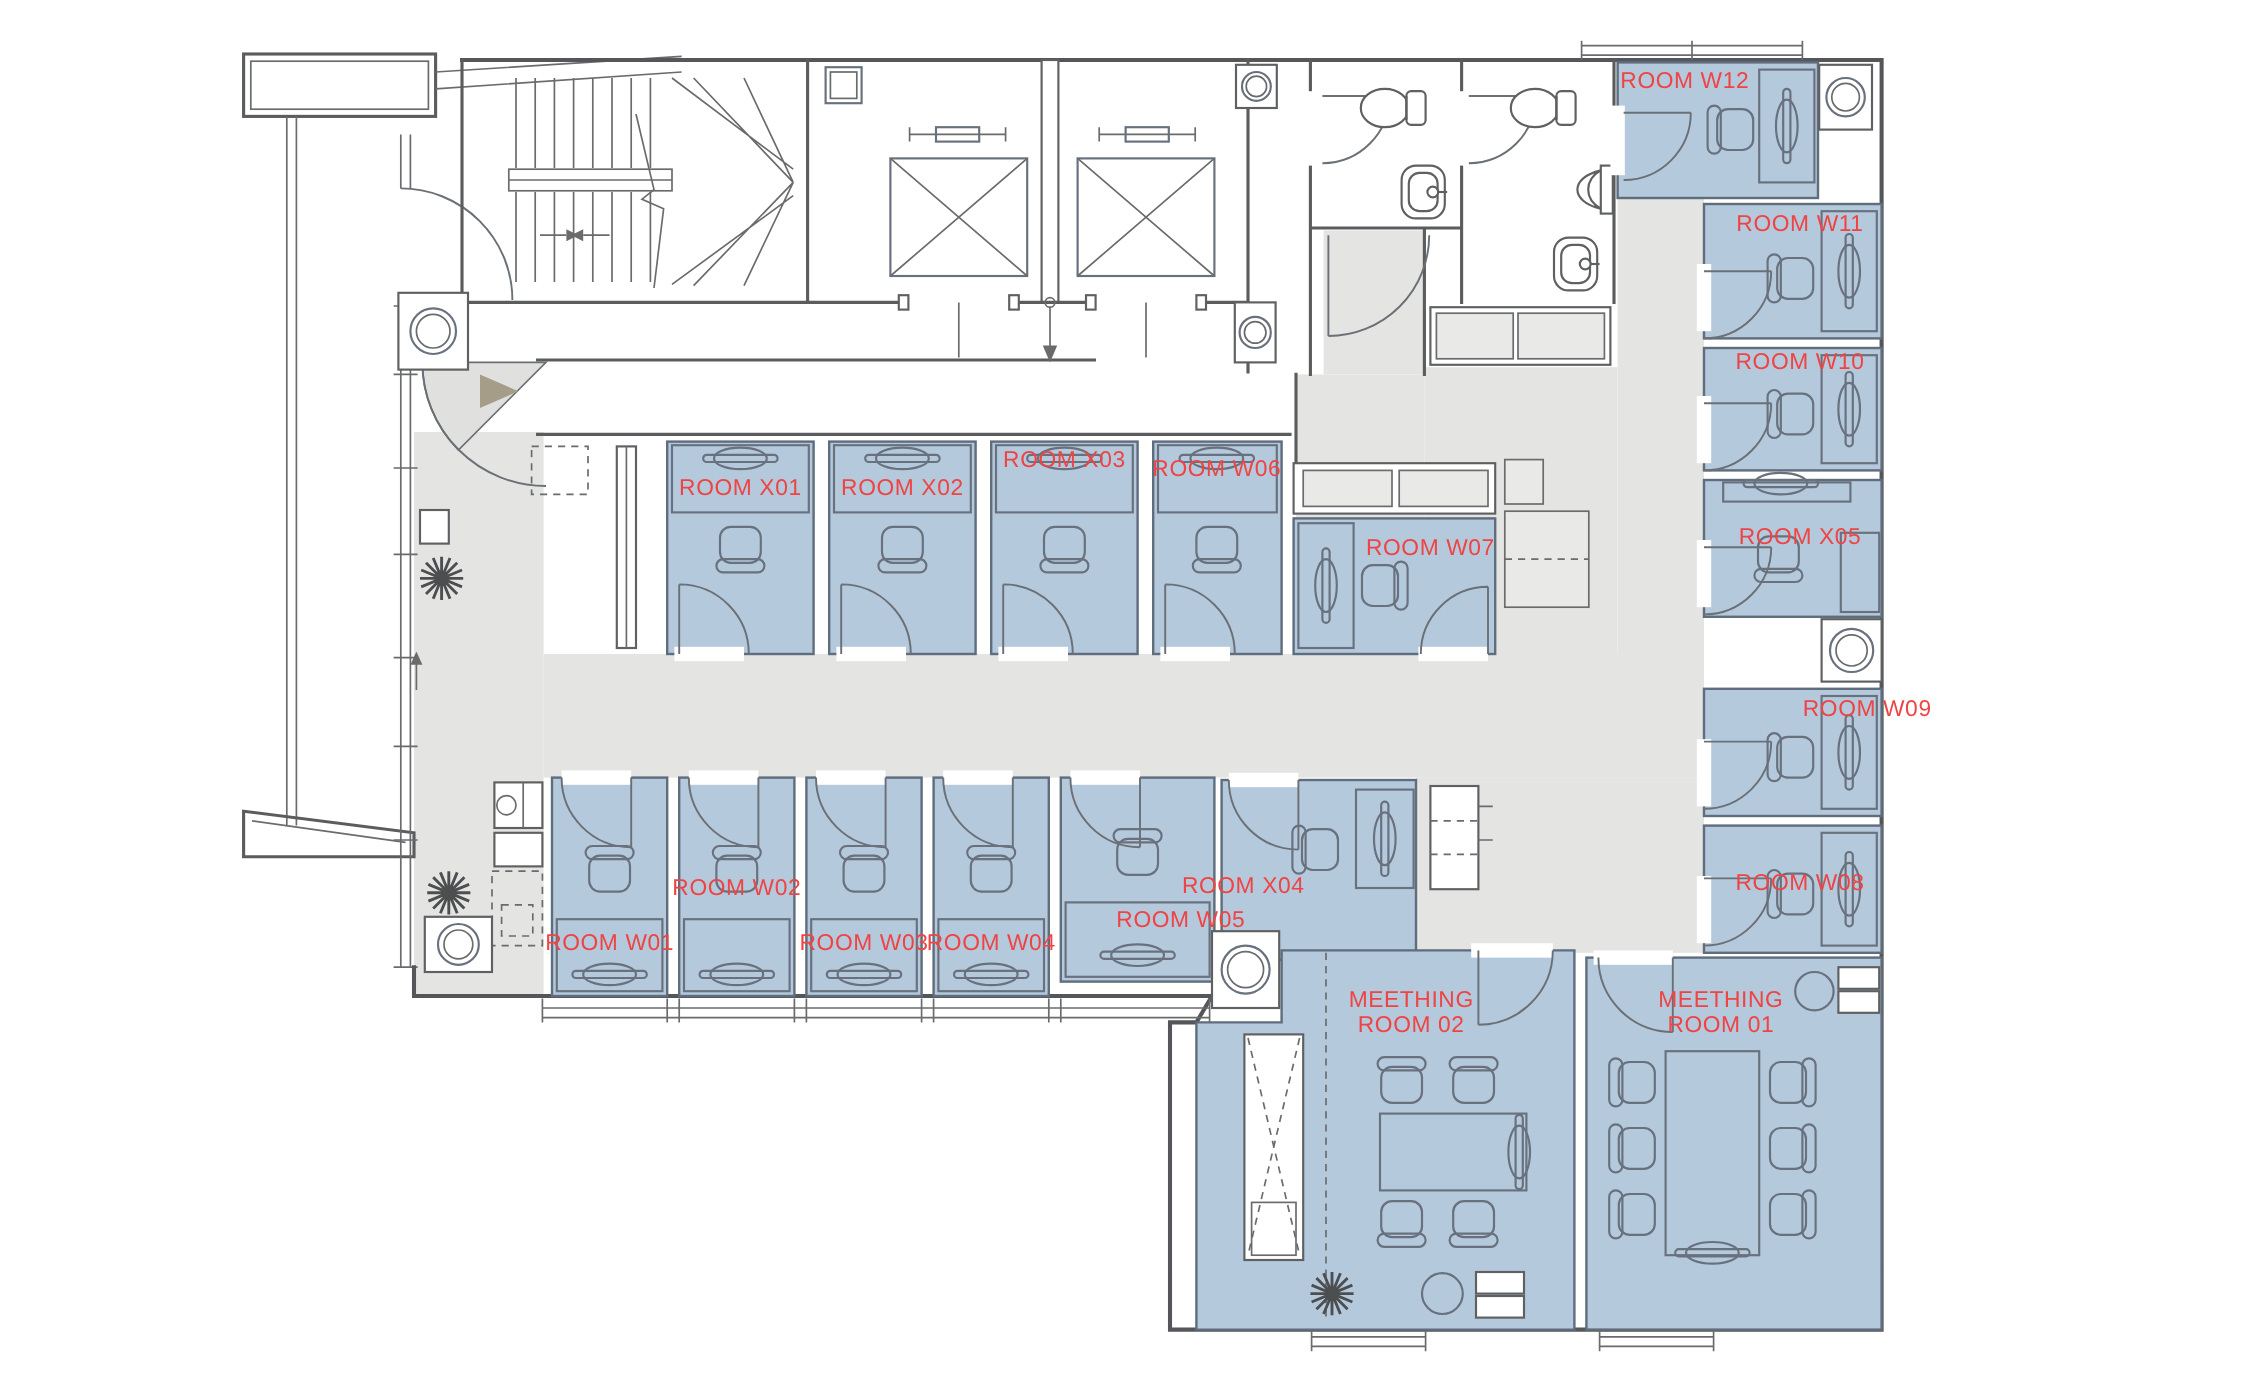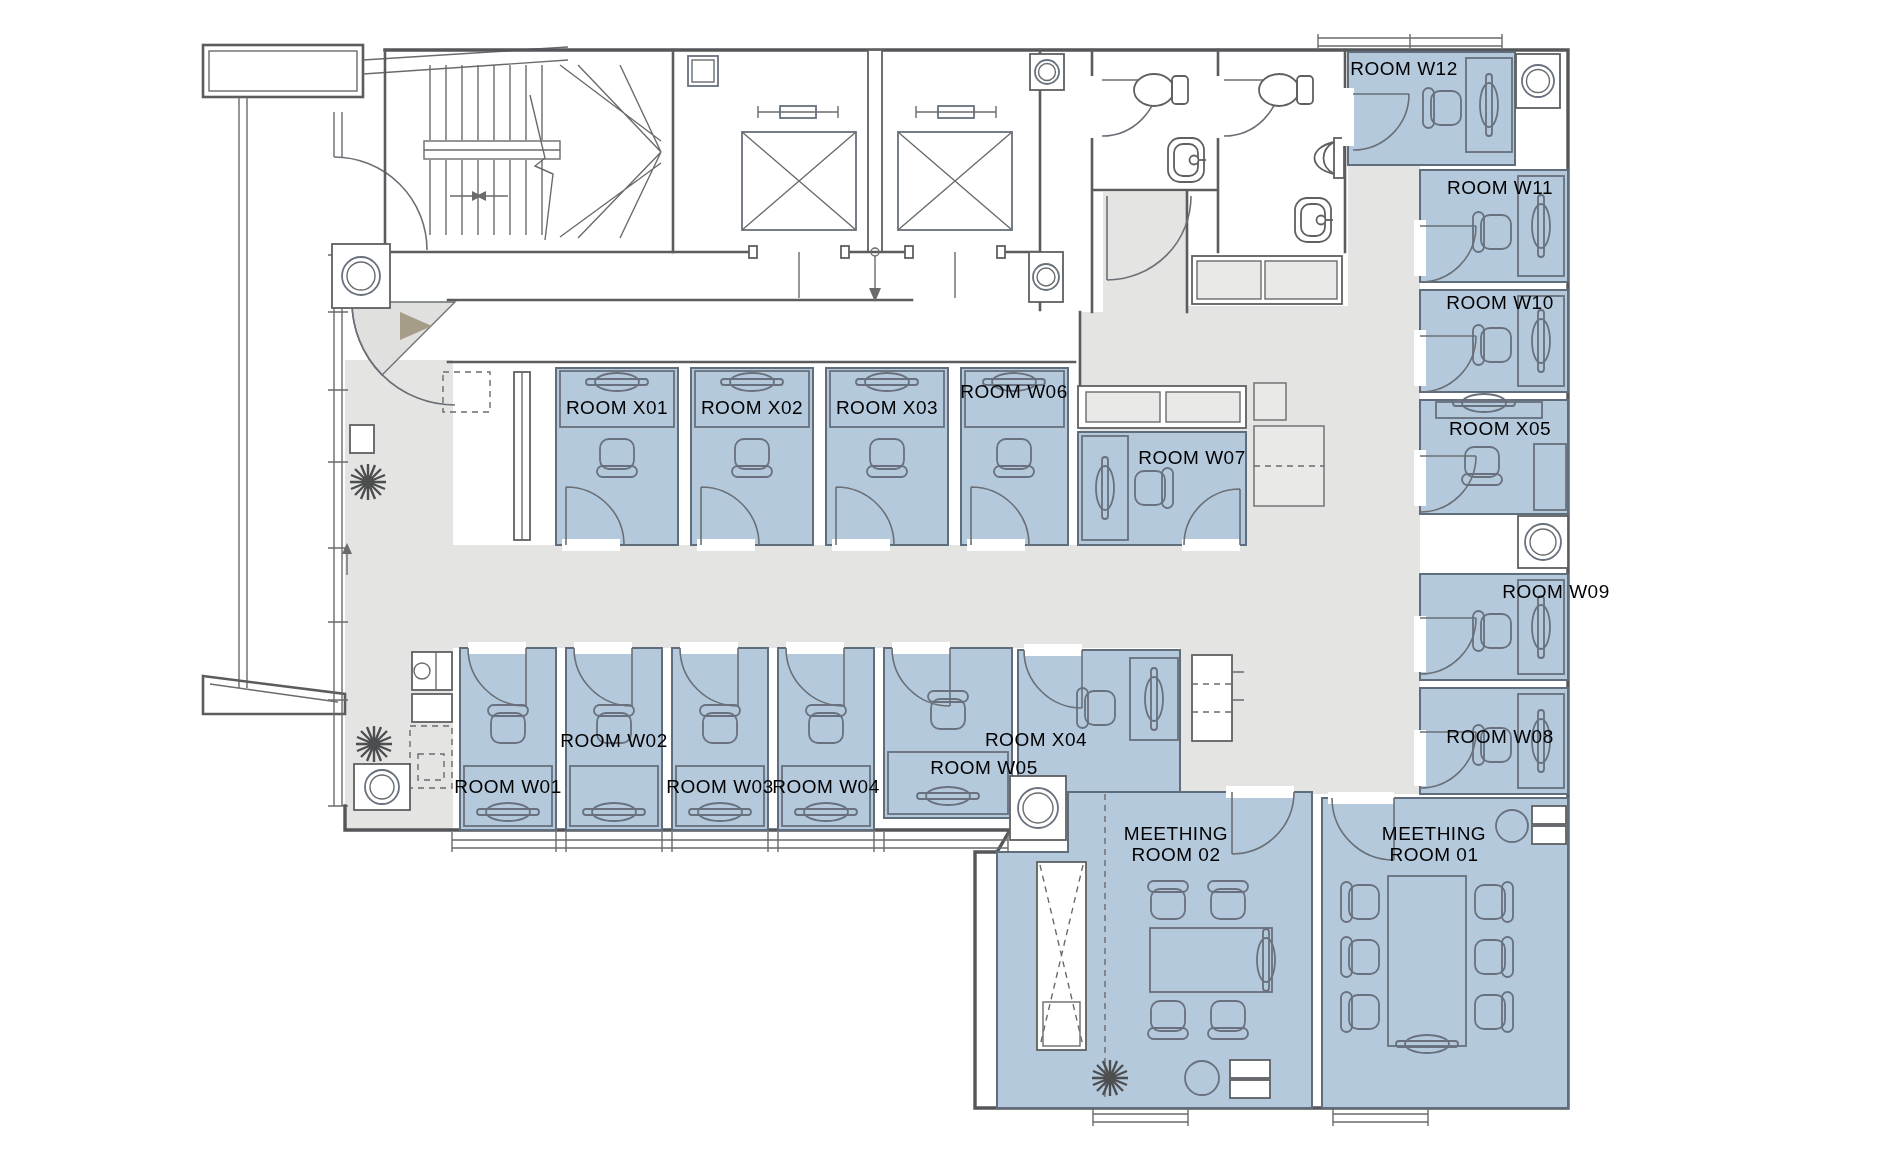--- a/index.html
+++ b/index.html
@@ -1,18 +1,18 @@
 <!DOCTYPE html>
 <html><head>
 <meta charset="utf-8">
 <style>
   html,body{margin:0;padding:0;background:#fff}
   #plan{position:relative;width:1890px;height:1167px;background:#fff;font-family:"Liberation Sans",sans-serif;overflow:hidden}
   #plan svg{position:absolute;left:0;top:0}
-  .rlabel{position:absolute;transform:translate(-50%,-50%);font-size:19px;color:#000000;letter-spacing:.5px;
+  .rlabel{position:absolute;transform:translate(-50%,-50%);font-size:19px;color:#ef4444;letter-spacing:.5px;
           white-space:pre-line;text-align:center;line-height:21px;pointer-events:none;font-family:"Liberation Sans",sans-serif}
   
   .wall{stroke:#5b5c5e;stroke-width:2.6;fill:none;stroke-linecap:square}
   .wall3{stroke:#55565a;stroke-width:3.4;fill:none;stroke-linecap:square}
   .thin{stroke:#6a6b6d;stroke-width:1.4;fill:none}
   .room{fill:#b5c9dd;stroke:#5f6d7c;stroke-width:2}
   .cor{fill:#e4e4e3}
   .fur{stroke:#68717d;stroke-width:1.8;fill:none}
   .furw{stroke:#5f6062;stroke-width:1.8;fill:#fff}
   .cab{fill:#e9e9e7;stroke:#6a6b6d;stroke-width:1.4}
@@ -394,27 +394,27 @@
   <rect class="furw" x="350" y="425" width="24" height="28"></rect>
   <use href="#plant" class="plnt" transform="translate(368,482)"></use>
   <use href="#plant" class="plnt" transform="translate(374,744)"></use>
   <path class="thin" d="M347,575 V552"></path>
         <polygon fill="#6a6b6d" points="342,554 352,554 347,543"></polygon>
 </g>
 </svg>
 
 <span class="rlabel" style="left:617px;top:407px">ROOM X01</span>
 <span class="rlabel" style="left:752px;top:407px">ROOM X02</span>
-<span class="rlabel" style="left:887px;top:407px">ROOM X03</span>
+<span class="rlabel" style="left:887px;top:384px">ROOM X03</span>
 <span class="rlabel" style="left:1014px;top:391px">ROOM W06</span>
 <span class="rlabel" style="left:1192px;top:457px">ROOM W07</span>
 <span class="rlabel" style="left:1404px;top:68px">ROOM W12</span>
 <span class="rlabel" style="left:1500px;top:187px">ROOM W11</span>
 <span class="rlabel" style="left:1500px;top:302px">ROOM W10</span>
-<span class="rlabel" style="left:1500px;top:428px">ROOM X05</span>
+<span class="rlabel" style="left:1500px;top:448px">ROOM X05</span>
 <span class="rlabel" style="left:1556px;top:591px">ROOM W09</span>
 <span class="rlabel" style="left:1500px;top:736px">ROOM W08</span>
 <span class="rlabel" style="left:508px;top:786px">ROOM W01</span>
 <span class="rlabel" style="left:614px;top:740px">ROOM W02</span>
 <span class="rlabel" style="left:720px;top:786px">ROOM W03</span>
 <span class="rlabel" style="left:826px;top:786px">ROOM W04</span>
 <span class="rlabel" style="left:984px;top:767px">ROOM W05</span>
 <span class="rlabel" style="left:1036px;top:739px">ROOM X04</span>
 <span class="rlabel" style="left:1176px;top:844px">MEETHING
 ROOM 02</span>

